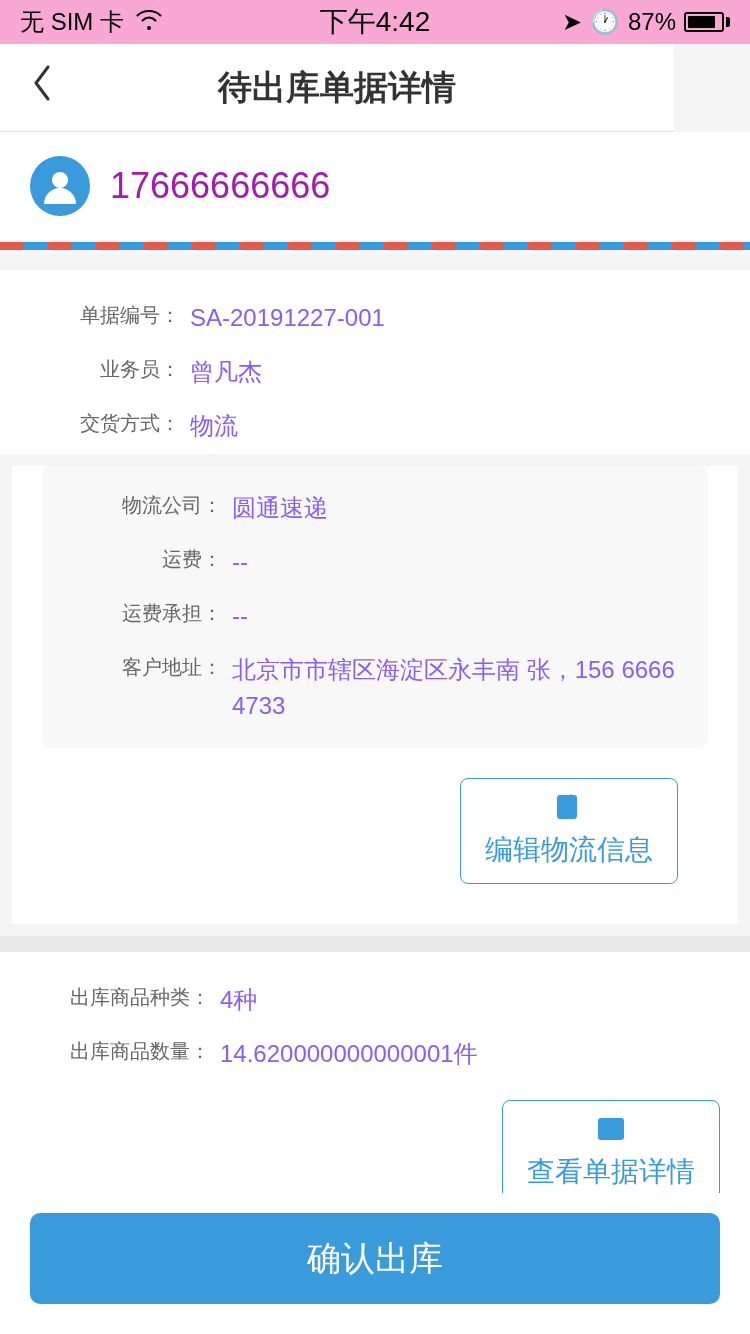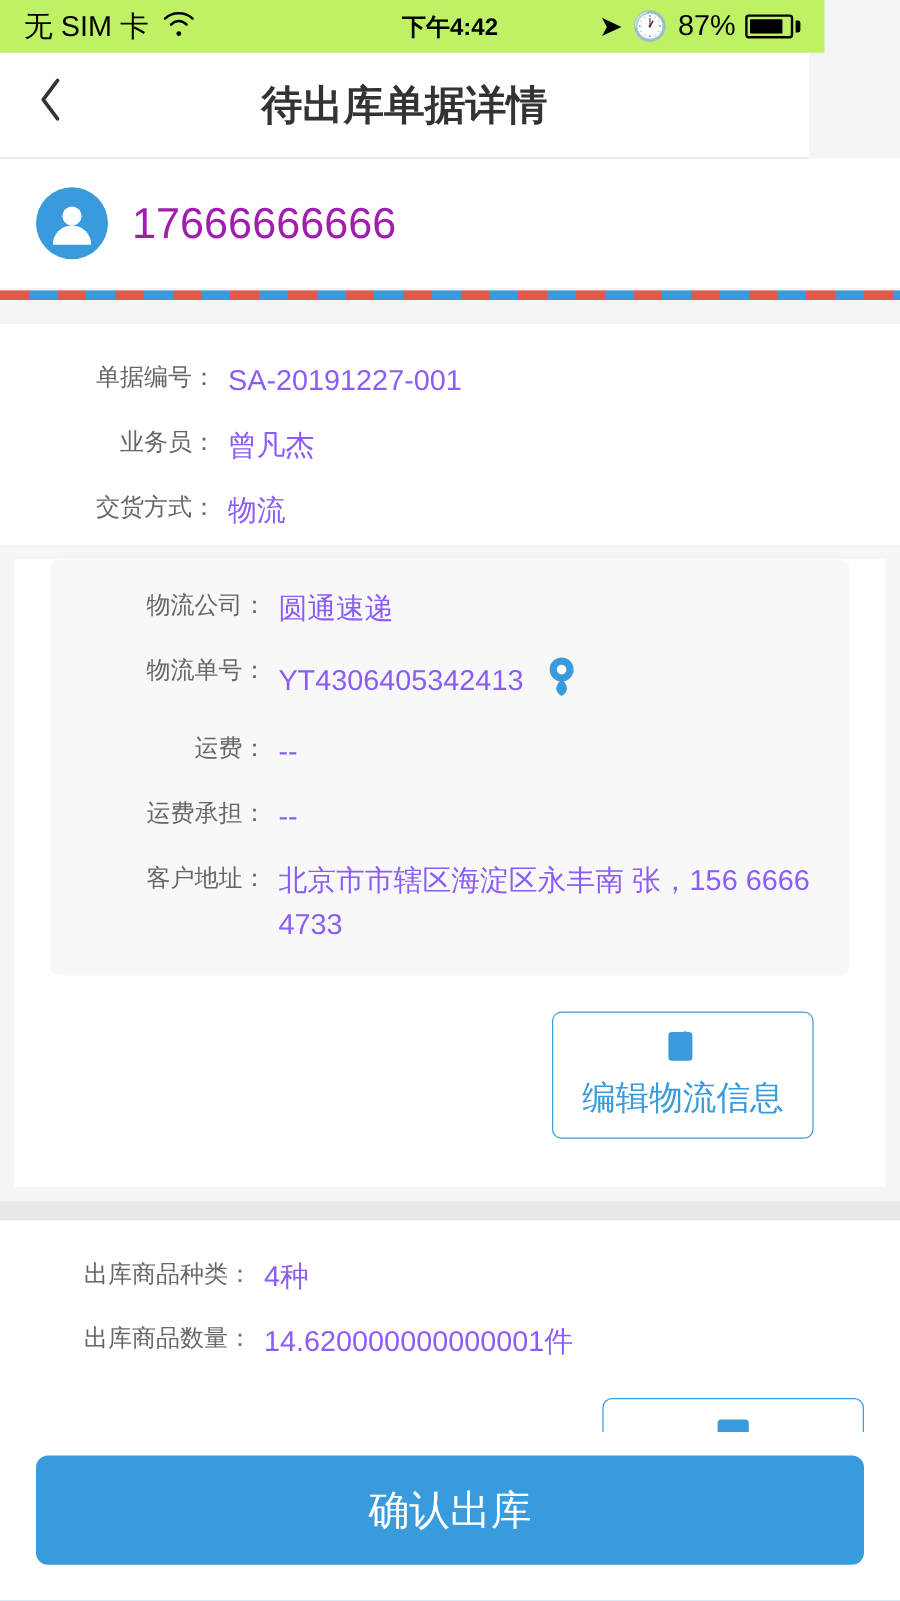--- a/index.html
+++ b/index.html
@@ -8,41 +8,41 @@
       width: 750px;
       min-height: 1334px;
       font-family: -apple-system, "PingFang SC", "Helvetica Neue", Arial, sans-serif;
       background: #f5f5f5;
       font-size: 28px;
       color: #333;
     }
 
     
     .status-bar {
-      width: 687px;
+      width: 750px;
       height: 44px;
-      background: #bef264;
+      background: #f9a8d4;
       display: flex;
       align-items: center;
       justify-content: space-between;
       padding: 0 20px;
       font-size: 24px;
       color: #000;
     }
     .status-bar-left {
       display: flex;
       align-items: center;
       gap: 10px;
     }
     .status-bar-center {
       position: absolute;
       left: 50%;
       transform: translateX(-50%);
-      font-size: 20px;
-      font-weight: 700;
+      font-size: 28px;
+      font-weight: 400;
     }
     .status-bar-right {
       display: flex;
       align-items: center;
       gap: 8px;
       font-size: 24px;
     }
     .battery-icon {
       display: inline-flex;
       align-items: center;
@@ -332,34 +332,20 @@
   </div>
 </div>
 
 <div style="background:#fff; padding: 0 30px 10px; margin: 12px;">
   <div class="logistics-card">
     <div class="info-row">
       <span class="info-label">物流公司：</span>
       <span class="info-value">圆通速递</span>
     </div>
     <div class="info-row">
-      <span class="info-label">物流单号：</span>
-      <span class="info-value with-icon">
-        <span>YT43064053424​13</span>
-        <span>
-          <svg class="location-icon" viewBox="0 0 36 36" fill="none">
-            <circle cx="18" cy="14" r="10" fill="#3a9bdc"></circle>
-            <circle cx="18" cy="14" r="4" fill="white"></circle>
-            <path d="M18 24 L18 36" stroke="#3a9bdc" stroke-width="0"></path>
-            <path d="M18 22 C18 22 8 30 18 36 C28 30 18 22 18 22Z" fill="#3a9bdc"></path>
-          </svg>
-        </span>
-      </span>
-    </div>
-    <div class="info-row">
       <span class="info-label">运费：</span>
       <span class="info-value">--</span>
     </div>
     <div class="info-row">
       <span class="info-label">运费承担：</span>
       <span class="info-value">--</span>
     </div>
     <div class="info-row">
       <span class="info-label">客户地址：</span>
       <span class="info-value">北京市市辖区海淀区永丰南  张，156 6666 4733</span>

